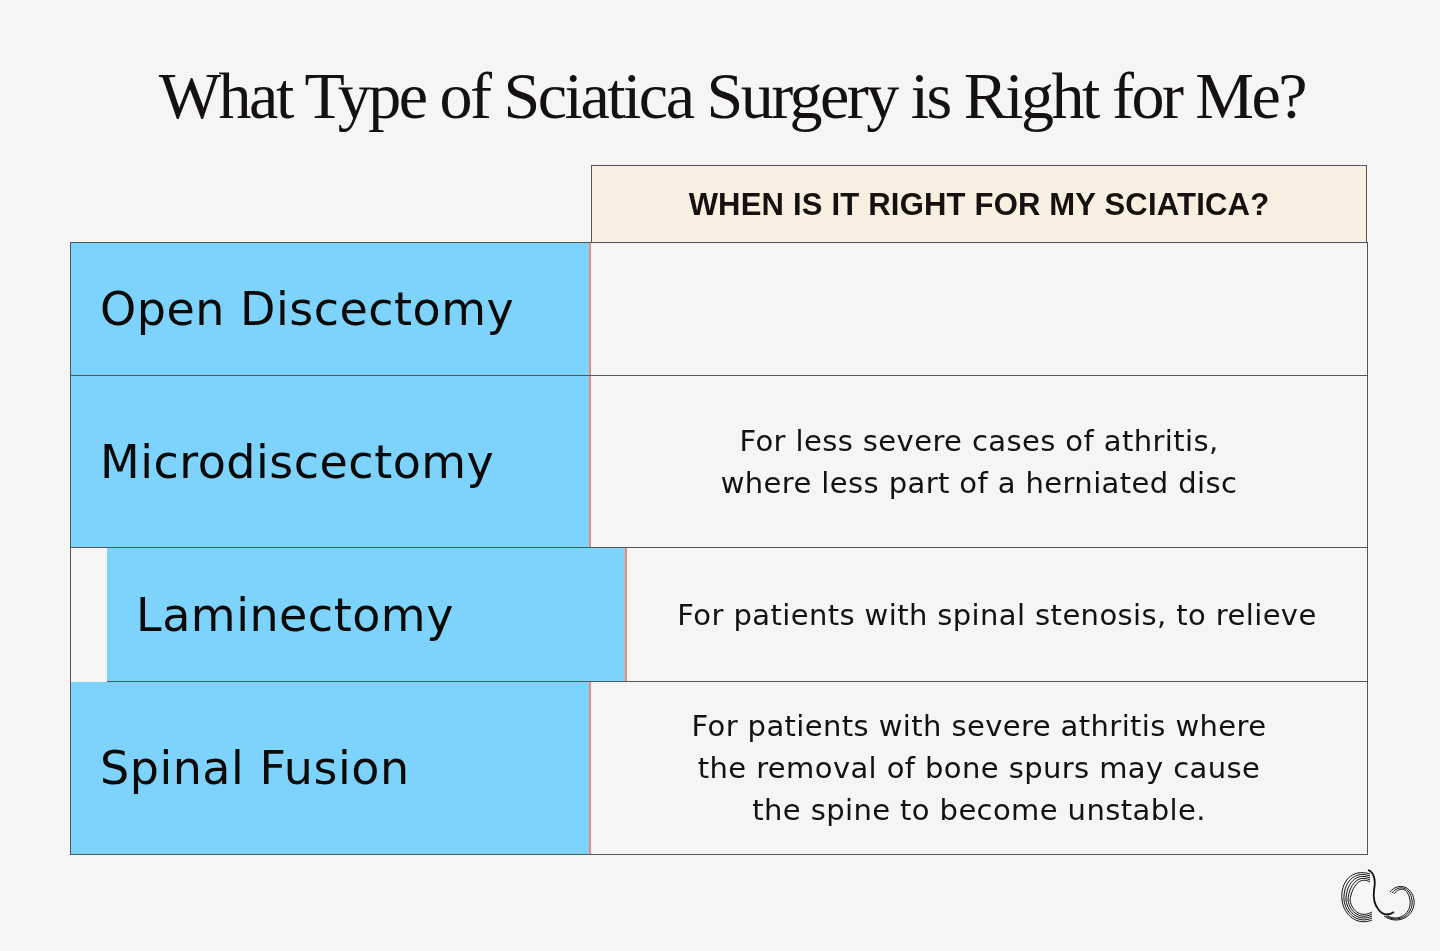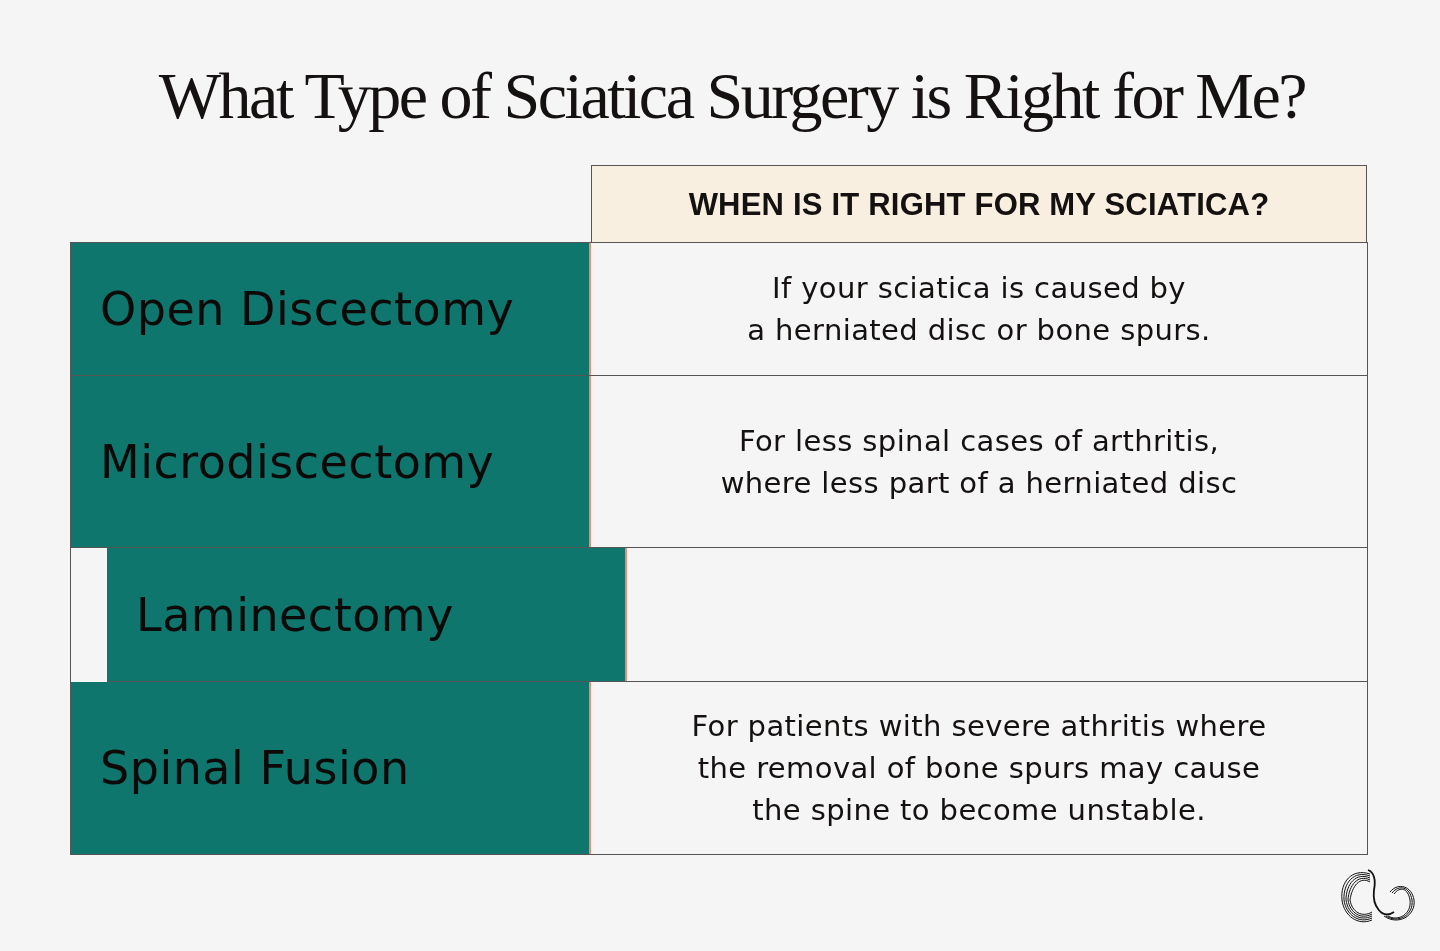--- a/index.html
+++ b/index.html
@@ -70,21 +70,21 @@
     }
     .row:last-child {
       border-bottom: none;
     }
     .row.r1 { height: 133px; }
     .row.r2 { height: 172px; }
     .row.r3 { height: 134px; margin-left: 36px; }
     .row.r4 { height: 172px; }
     .name-cell {
       width: 520px;
-      background: #0f766e;
+      background: #7dd3fc;
       border-right: 2px solid #f08a78;
       box-sizing: border-box;
       display: flex;
       align-items: center;
       padding-left: 29px;
       font-family: "DejaVu Sans", sans-serif;
       font-size: 46px;
       letter-spacing: 0.5px;
       color: #0b0a09;
     }
@@ -117,42 +117,37 @@
 <body>
 
 <h1 class="title">What Type of Sciatica Surgery is Right for Me?</h1>
 
 <div class="table">
   <div class="header-cell">WHEN IS IT RIGHT FOR MY SCIATICA?</div>
 
   <div class="rows">
     <div class="row r1">
       <div class="name-cell">Open Discectomy</div>
-      <div class="desc-cell">
-        <div>
-          <span class="line">If your sciatica is caused by</span>
-          <span class="line">a herniated disc or bone spurs.</span>
-        </div>
-      </div>
     </div>
 
     <div class="row r2">
       <div class="name-cell">Microdiscectomy</div>
       <div class="desc-cell">
         <div>
-          <span class="line">For less spinal cases of arthritis,</span>
+          <span class="line">For less severe cases of athritis,</span>
           <span class="line">where less part of a herniated disc</span>
         </div>
       </div>
     </div>
 
     <div class="row r3">
       <div class="name-cell">Laminectomy</div>
       <div class="desc-cell">
         <div>
+          <span class="line">For patients with spinal stenosis, to relieve</span>
         </div>
       </div>
     </div>
 
     <div class="row r4">
       <div class="name-cell">Spinal Fusion</div>
       <div class="desc-cell">
         <div>
           <span class="line">For patients with severe athritis where</span>
           <span class="line">the removal of bone spurs may cause</span>

